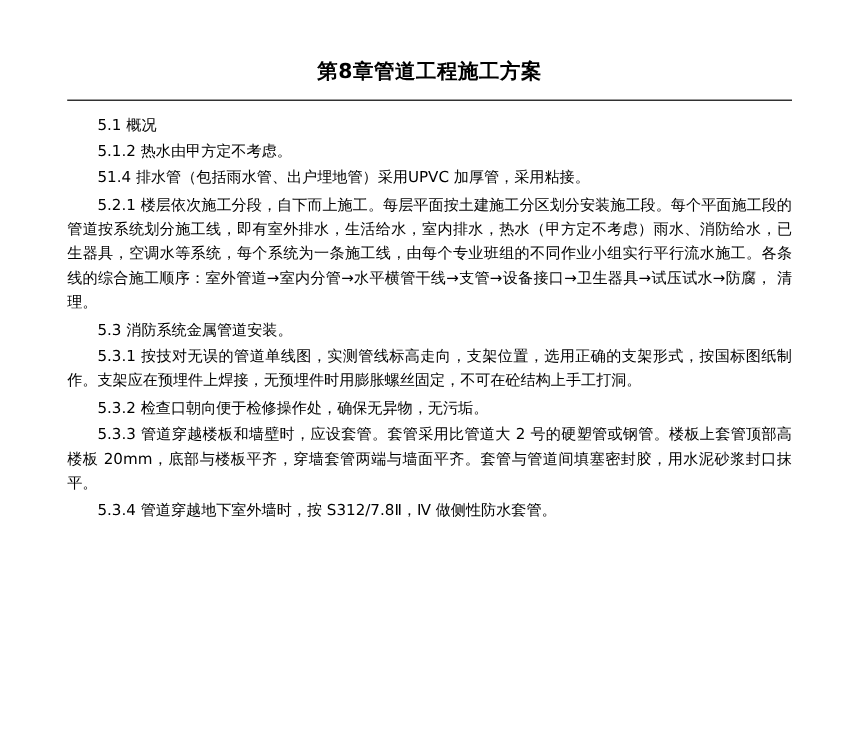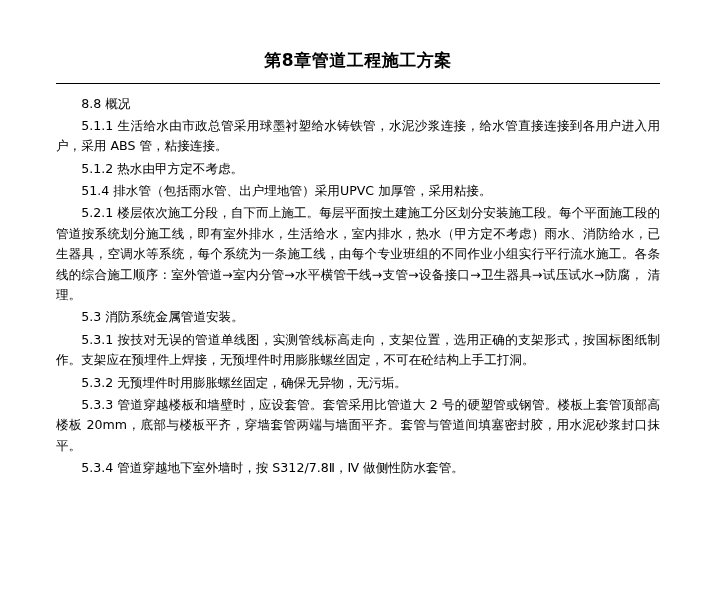--- a/index.html
+++ b/index.html
@@ -49,24 +49,23 @@
     text-indent: 2em;
   }
 </style>
 </head>
 <body>
 
 <div class="page">
   <div class="doc-title">第8章管道工程施工方案</div>
   <hr class="title-rule">
   <div class="body">
-    <p class="para">8.8  概况</p>
-    <p class="para">5.1.1     生活给水由市政总管采用球墨衬塑给水铸铁管，水泥沙浆连接，给水管直接连接到各用户进入用户，采用 ABS 管，粘接连接。</p>
+    <p class="para">5.1  概况</p>
     <p class="para">5.1.2  热水由甲方定不考虑。</p>
     <p class="para">51.4  排水管（包括雨水管、出户埋地管）采用UPVC 加厚管，采用粘接。</p>
     <p class="para">5.2.1 楼层依次施工分段，自下而上施工。每层平面按土建施工分区划分安装施工段。每个平面施工段的管道按系统划分施工线，即有室外排水，生活给水，室内排水，热水（甲方定不考虑）雨水、消防给水，已生器具，空调水等系统，每个系统为一条施工线，由每个专业班组的不同作业小组实行平行流水施工。各条线的综合施工顺序：室外管道→室内分管→水平横管干线→支管→设备接口→卫生器具→试压试水→防腐，  清理。</p>
     <p class="para">5.3  消防系统金属管道安装。</p>
     <p class="para">5.3.1     按技对无误的管道单线图，实测管线标高走向，支架位置，选用正确的支架形式，按国标图纸制作。支架应在预埋件上焊接，无预埋件时用膨胀螺丝固定，不可在砼结构上手工打洞。</p>
-    <p class="para">5.3.2     无预埋件时用膨胀螺丝固定，确保无异物，无污垢。</p>
+    <p class="para">5.3.2     检查口朝向便于检修操作处，确保无异物，无污垢。</p>
     <p class="para">5.3.3     管道穿越楼板和墙壁时，应设套管。套管采用比管道大 2 号的硬塑管或钢管。楼板上套管顶部高楼板 20mm，底部与楼板平齐，穿墙套管两端与墙面平齐。套管与管道间填塞密封胶，用水泥砂浆封口抹平。</p>
     <p class="para">5.3.4     管道穿越地下室外墙时，按 S312/7.8Ⅱ，Ⅳ 做侧性防水套管。</p>
   </div>
 </div>
 
 </body></html>

